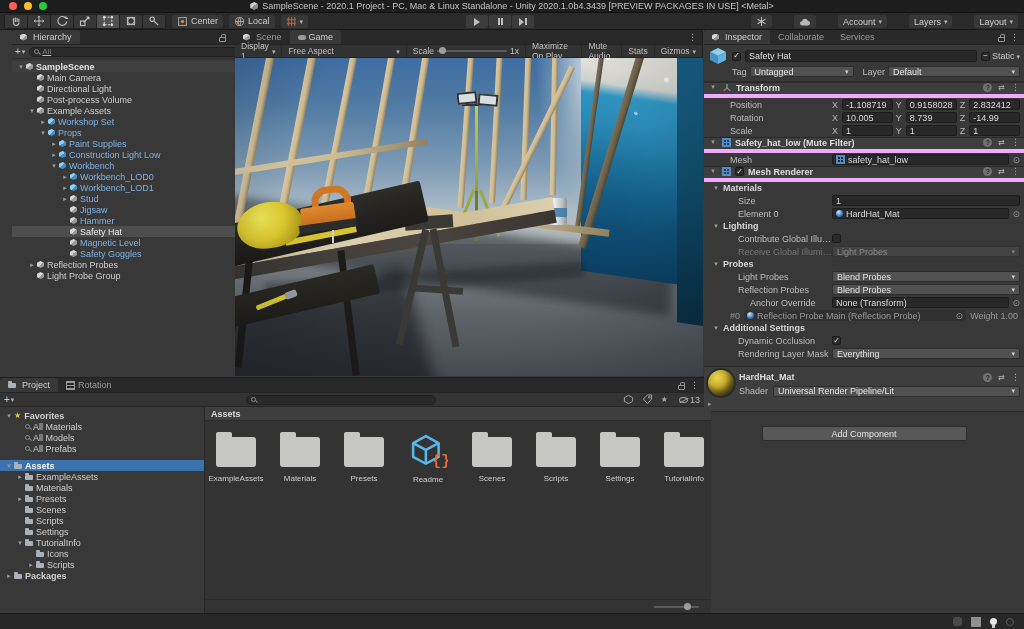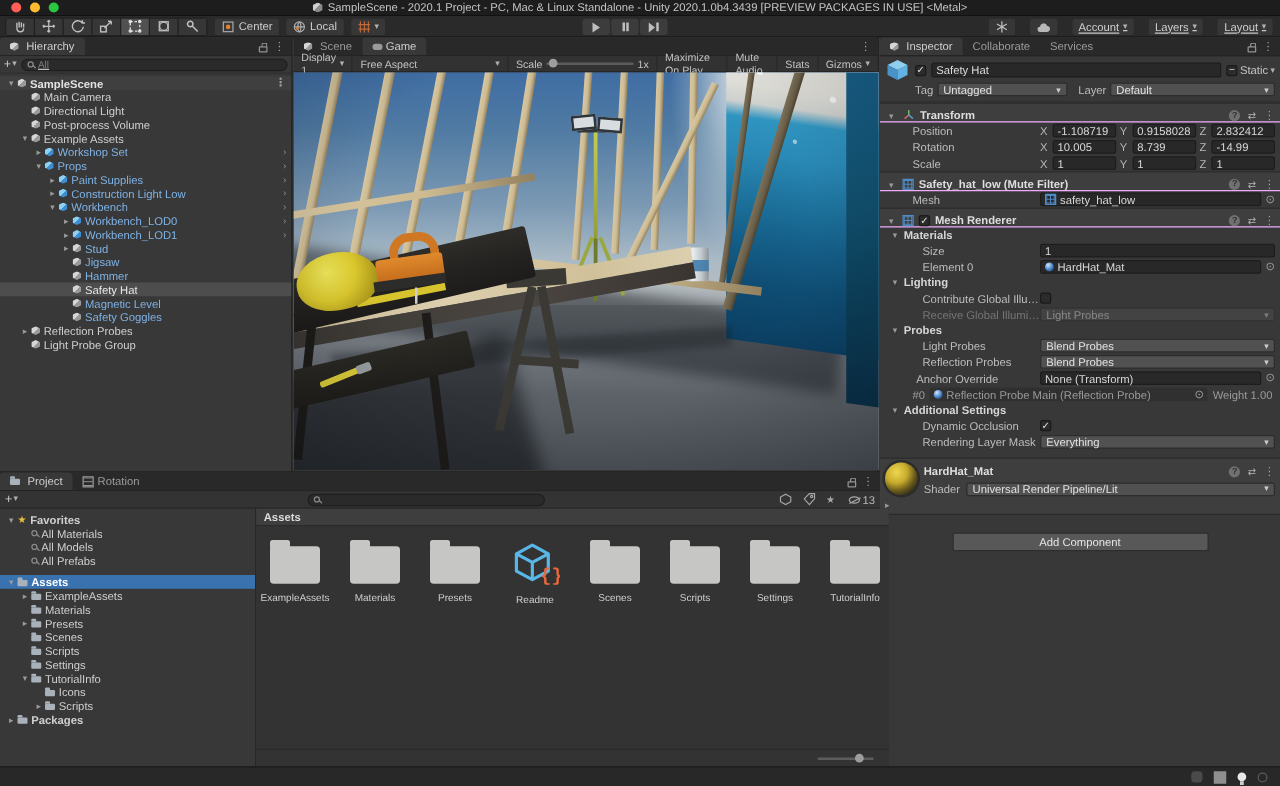--- a/index.html
+++ b/index.html
@@ -25,40 +25,40 @@
   .tbtn{width:22px;height:13px;background:#373737;display:flex;align-items:center;justify-content:center;}
   .tbtn.active{background:#515151;}
   .tbtn svg{display:block;}
   .pillbtn{height:13px;background:#373737;border-radius:2px;display:flex;align-items:center;
            padding:0 5px;margin-left:6px;gap:3px;color:#cfcfcf;}
   .caret{font-size:7px;color:#b0b0b0;line-height:1;}
   .playgroup{position:absolute;left:466px;top:2px;display:flex;gap:1px;}
   .pbtn{width:22px;height:13px;background:#3c3c3c;border-radius:2px;display:flex;align-items:center;justify-content:center;gap:1px;}
   .ptri{width:0;height:0;border-left:6px solid #bdbdbd;border-top:4px solid transparent;border-bottom:4px solid transparent;}
   .pbar{width:2px;height:7px;background:#bdbdbd;}
-  .tb-right{position:absolute;right:6px;top:2px;display:flex;gap:12px;align-items:center;text-decoration:underline;}
+  .tb-right{position:absolute;right:6px;top:2px;display:flex;gap:22px;align-items:center;}
   .tb-right .pillbtn{margin-left:0;}
   
   .panel{position:absolute;background:#383838;}
   .tabbar{height:15px;background:#292929;display:flex;align-items:flex-end;border-bottom:1px solid #242424;}
   .tab{height:14px;display:flex;align-items:center;gap:3px;padding:0 8px;color:#9b9b9b;border-radius:3px 3px 0 0;}
   .tab.active{background:#383838;color:#cecece;}
   .tab-right{margin-left:auto;display:flex;align-items:center;gap:5px;padding:0 5px 2px 0;}
   .kebab{color:#a0a0a0;font-size:9px;line-height:1;}
   .lock{width:7px;height:5px;border:1px solid #939393;border-radius:1px;position:relative;margin-top:3px;}
   .lock::before{content:"";position:absolute;top:-4px;left:1px;width:3px;height:3px;
                 border:1px solid #939393;border-bottom:none;border-radius:2px 2px 0 0;}
   .cube{display:inline-block;width:7px;height:7px;flex:0 0 7px;margin-right:3px;
         background:linear-gradient(135deg,#d6d6d6 50%,#9a9a9a 50%);
         clip-path:polygon(50% 0,100% 25%,100% 75%,50% 100%,0 75%,0 25%);}
   .cube.blue{background:linear-gradient(135deg,#8fd0f5 50%,#3f8fd0 50%);}
   .mag{display:inline-block;width:5px;height:5px;border:1px solid #8a8a8a;border-radius:50%;position:relative;flex:0 0 5px;margin-right:3px;}
   .mag::after{content:"";position:absolute;width:3px;height:1px;background:#8a8a8a;transform:rotate(45deg);right:-3px;bottom:-1px;}
   
-  .hier{left:0;top:30px;width:234px;height:347px;border-right:1px solid #1f1f1f;}
+  .hier{left:12px;top:30px;width:234px;height:347px;border-right:1px solid #1f1f1f;}
   .minibar{height:14px;display:flex;align-items:center;padding:0 3px;gap:4px;background:#383838;border-bottom:1px solid #2e2e2e;}
   .plusbtn{display:flex;align-items:center;color:#cfcfcf;gap:1px;font-size:10px;}
   .searchbox{flex:1;height:10px;background:#2a2a2a;border:1px solid #1f1f1f;border-radius:6px;
              display:flex;align-items:center;padding:0 4px;}
   .searchbox input{flex:1;background:transparent;border:none;outline:none;color:#bdbdbd;
                    font-size:8px;font-family:inherit;padding:0;min-width:0;text-decoration:underline;}
   .searchbox input::placeholder{color:#7e7e7e;}
   .tree{padding-top:2px;}
   .trow{display:flex;align-items:center;height:11px;white-space:nowrap;color:#cfcfcf;padding-right:4px;}
   .trow .lbl{overflow:hidden;text-overflow:ellipsis;}
@@ -146,22 +146,22 @@
   .chk.mixed::after{content:"−";}
   .namefield{flex:1;height:12px;background:#282828;border:1px solid #1d1d1d;border-radius:2px;
              color:#dcdcdc;font-size:9px;font-family:inherit;padding:0 3px;outline:none;min-width:0;}
   .staticgrp{display:flex;align-items:center;gap:2px;color:#c6c6c6;flex:0 0 auto;}
   .tagrow{display:flex;align-items:center;gap:3px;height:15px;padding-left:24px;}
   .tagrow .rlabel{color:#bdbdbd;}
   .idrop{background:#515151;border:1px solid #2d2d2d;border-radius:2px;height:11px;
          display:flex;align-items:center;padding:0 4px;color:#e2e2e2;min-width:0;}
   .idrop .dval{flex:1;overflow:hidden;white-space:nowrap;text-overflow:ellipsis;}
   .idrop::after{content:"▾";font-size:7px;color:#cfcfcf;margin-left:3px;}
-  .comphead{height:16px;background:#3e3e3e;border-top:1px solid #2a2a2a;border-bottom:1px solid #f0abfc;
-            display:flex;align-items:flex-end;gap:4px;padding:0 4px;font-weight:bold;color:#dedede;}
+  .comphead{height:16px;background:#3e3e3e;border-top:1px solid #2a2a2a;border-bottom:4px solid #f0abfc;
+            display:flex;align-items:flex-start;gap:4px;padding:0 4px;font-weight:bold;color:#dedede;}
   .hicons{margin-left:auto;display:flex;align-items:center;gap:6px;font-weight:normal;}
   .helpi{width:9px;height:9px;border-radius:50%;background:#707070;color:#2a2a2a;font-size:7px;font-weight:bold;
          display:flex;align-items:center;justify-content:center;}
   .helpi::after{content:"?";}
   .preseti{color:#b4b4b4;font-size:8px;}
   .preseti::after{content:"⇄";}
   .irow{display:flex;align-items:center;height:13px;padding:0 4px 0 0;}
   .ilabel{width:128px;flex:0 0 128px;padding-left:26px;color:#bdbdbd;white-space:nowrap;overflow:hidden;text-overflow:ellipsis;}
   .irow .val{flex:1;display:flex;align-items:center;gap:3px;min-width:0;}
   .ifield{background:#282828;border:1px solid #1d1d1d;border-radius:2px;height:11px;
@@ -756,21 +756,21 @@
     </div>
     <div class="irow">
       <span class="ilabel" style="padding-left:34px">Reflection Probes</span>
       <span class="val">
           <span class="idrop flex1">
             <span class="dval">Blend Probes</span>
           </span>
         </span>
     </div>
     <div class="irow">
-      <span class="ilabel" style="padding-left:29px">Anchor Override</span>
+      <span class="ilabel" style="padding-left:46px">Anchor Override</span>
       <span class="val">
           <span class="ifield flex1">None (Transform)</span>
           <span class="picker"></span>
         </span>
     </div>
     <div class="proberow">
       <span>#0</span>
       <span class="probebar">
           <span class="sphi"></span>
           <span class="lbl">Reflection Probe Main (Reflection Probe)</span>

